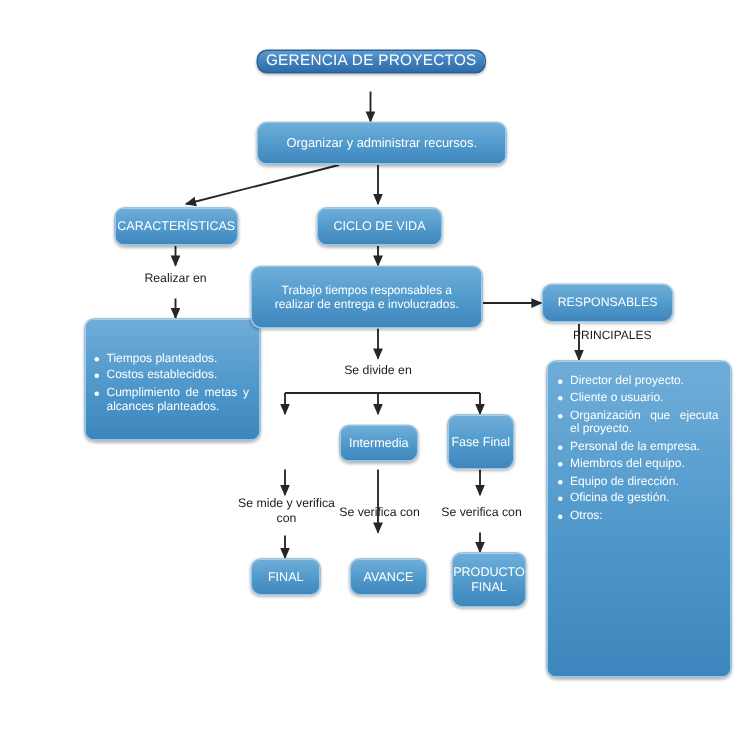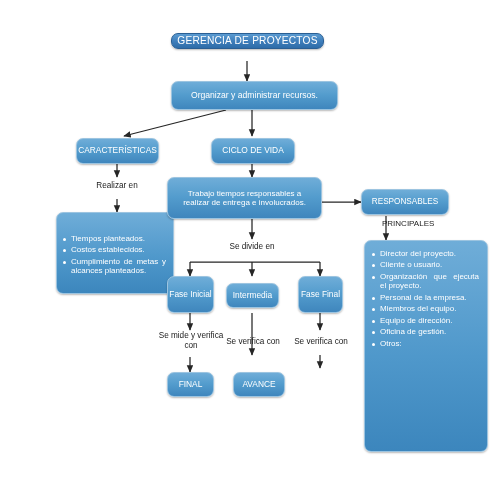--- a/index.html
+++ b/index.html
@@ -111,39 +111,39 @@
   <div class="node" style="left:211px;top:138px;width:84px;height:26px;font-size:8.4px;">
     <span class="t">CICLO DE VIDA</span>
   </div>
 
   <div class="node" style="left:167px;top:177px;width:155px;height:42px;font-size:8px;padding:0 8px;">
     <span class="t">Trabajo tiempos responsables a realizar de entrega e involucrados.</span>
   </div>
 
   <div class="lbl" style="left:202px;top:242px;width:100px;">Se divide en</div>
 
-  <div class="node" style="left:167px;top:276px;width:47px;height:37px;font-size:8.4px;">
-    <span class="t">Fase Inicial</span>
-  </div>
   <div class="node" style="left:226px;top:283px;width:53px;height:25px;font-size:8.4px;">
     <span class="t">Intermedia</span>
   </div>
   <div class="node" style="left:298px;top:276px;width:45px;height:37px;font-size:8.4px;">
     <span class="t">Fase Final</span>
   </div>
 
   <div class="lbl" style="left:155px;top:331px;width:72px;white-space:normal;">Se mide y verifica con</div>
   <div class="lbl" style="left:215px;top:337px;width:76px;">Se verifica con</div>
   <div class="lbl" style="left:283px;top:337px;width:76px;">Se verifica con</div>
 
   <div class="node" style="left:167px;top:372px;width:47px;height:25px;font-size:8.4px;">
     <span class="t">FINAL</span>
   </div>
   <div class="node" style="left:233px;top:372px;width:52px;height:25px;font-size:8.4px;">
     <span class="t">AVANCE</span>
+  </div>
+  <div class="node" style="left:301px;top:368px;width:50px;height:37px;font-size:8.4px;">
+    <span class="t">PRODUCTO FINAL</span>
   </div>
 
   <div class="node" style="left:361px;top:189px;width:88px;height:26px;font-size:8.2px;">
     <span class="t">RESPONSABLES</span>
   </div>
 
   <div class="lbl" style="left:382px;top:219px;width:80px;text-align:left;font-size:8px;">PRINCIPALES</div>
 
   <div class="node listbox" style="left:364px;top:240px;width:124px;height:212px;font-size:8px;padding:8px 8px 6px 5px;">
     <ul class="bl">

